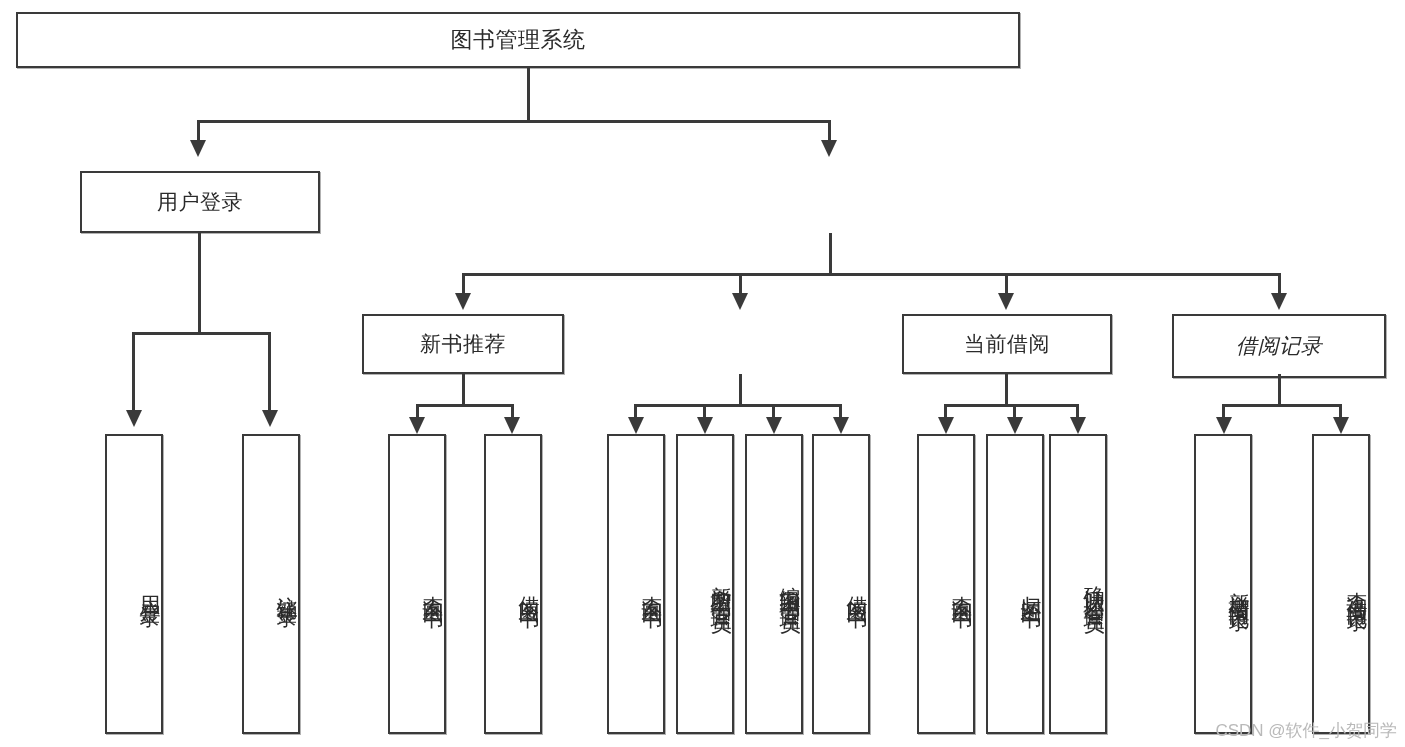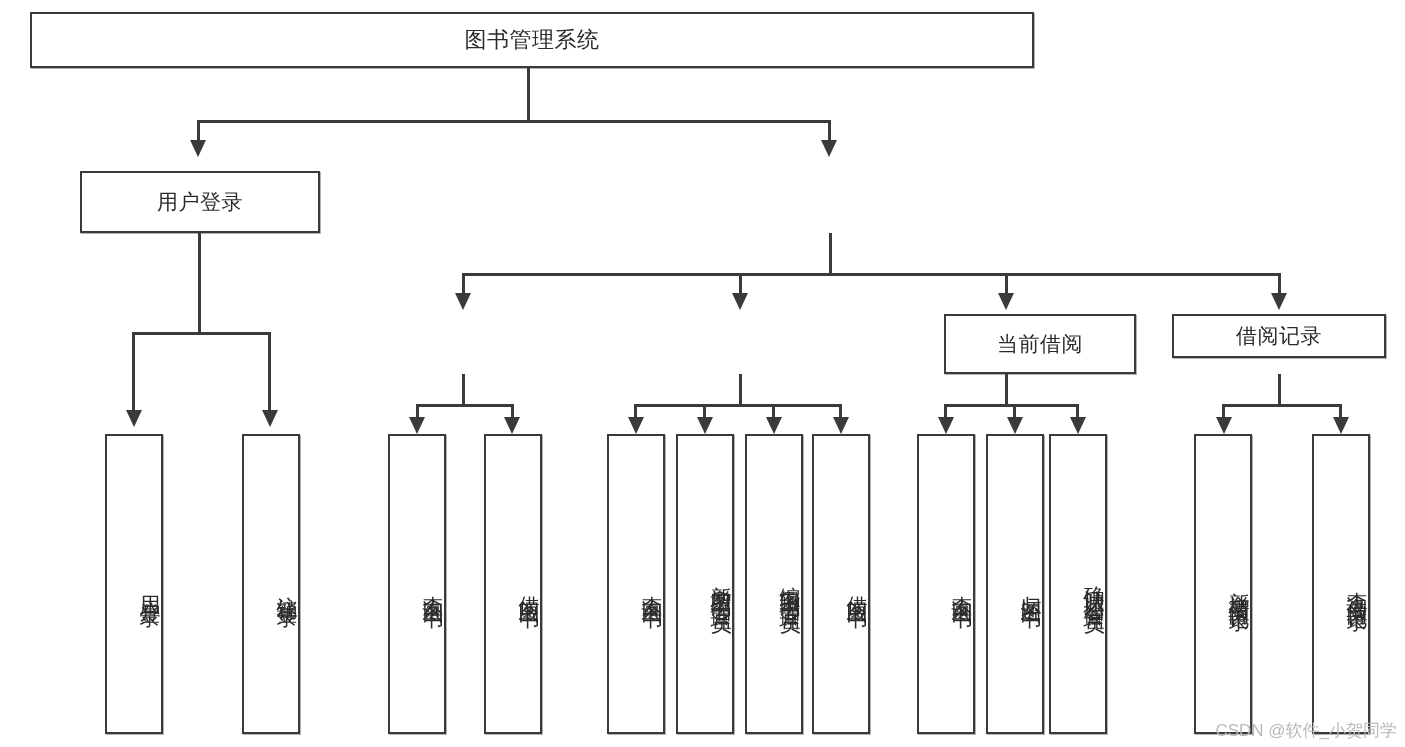--- a/index.html
+++ b/index.html
@@ -67,21 +67,21 @@
     color: #b9b9b9;
     white-space: nowrap;
     user-select: none;
   }
 </style>
 </head>
 <body>
 
 <div id="canvas">
 
-  <div class="node node-h node-root" style="left:30px; top:12px; width:1004px; height:56px;">图书管理系统</div>
+  <div class="node node-h node-root" style="left:16px; top:12px; width:1004px; height:56px;">图书管理系统</div>
 
   <div class="ln ln-v" style="left:527px; top:68px; width:3px; height:54px;"></div>
 
   <div class="ln ln-h" style="left:197px; top:120px; width:634px; height:3px;"></div>
 
   <div class="ln ln-v" style="left:197px; top:120px; width:3px; height:22px;"></div>
   <div class="arrow" style="left:190px; top:140px;"></div>
   <div class="ln ln-v" style="left:828px; top:120px; width:3px; height:22px;"></div>
   <div class="arrow" style="left:821px; top:140px;"></div>
 
@@ -103,25 +103,26 @@
 
   <div class="ln ln-v" style="left:739px; top:273px; width:3px; height:22px;"></div>
   <div class="arrow" style="left:732px; top:293px;"></div>
 
   <div class="ln ln-v" style="left:1005px; top:273px; width:3px; height:22px;"></div>
   <div class="arrow" style="left:998px; top:293px;"></div>
 
   <div class="ln ln-v" style="left:1278px; top:273px; width:3px; height:22px;"></div>
   <div class="arrow" style="left:1271px; top:293px;"></div>
 
+  <div class="node node-h" style="left:362px; top:314px; width:202px; height:60px;">新书推荐</div>
 
 
-  <div class="node node-h" style="left:902px; top:314px; width:192px; height:60px;margin-left:42px;">当前借阅</div>
+  <div class="node node-h" style="left:902px; top:314px; width:210px; height:60px;">当前借阅</div>
 
-  <div class="node node-h" style="left:1172px; top:314px; width:214px; height:44px;">借阅记录</div>
+  <div class="node node-h" style="left:1172px; top:314px; width:214px; height:64px;font-style:italic;">借阅记录</div>
 
   <div class="ln ln-v" style="left:462px; top:374px; width:3px; height:32px;"></div>
   <div class="ln ln-h" style="left:416px; top:404px; width:98px; height:3px;"></div>
   <div class="ln ln-v" style="left:416px; top:404px; width:3px; height:15px;"></div>
   <div class="arrow" style="left:409px; top:417px;"></div>
   <div class="ln ln-v" style="left:511px; top:404px; width:3px; height:15px;"></div>
   <div class="arrow" style="left:504px; top:417px;"></div>
 
   <div class="ln ln-v" style="left:739px; top:374px; width:3px; height:32px;"></div>
   <div class="ln ln-h" style="left:634px; top:404px; width:208px; height:3px;"></div>

